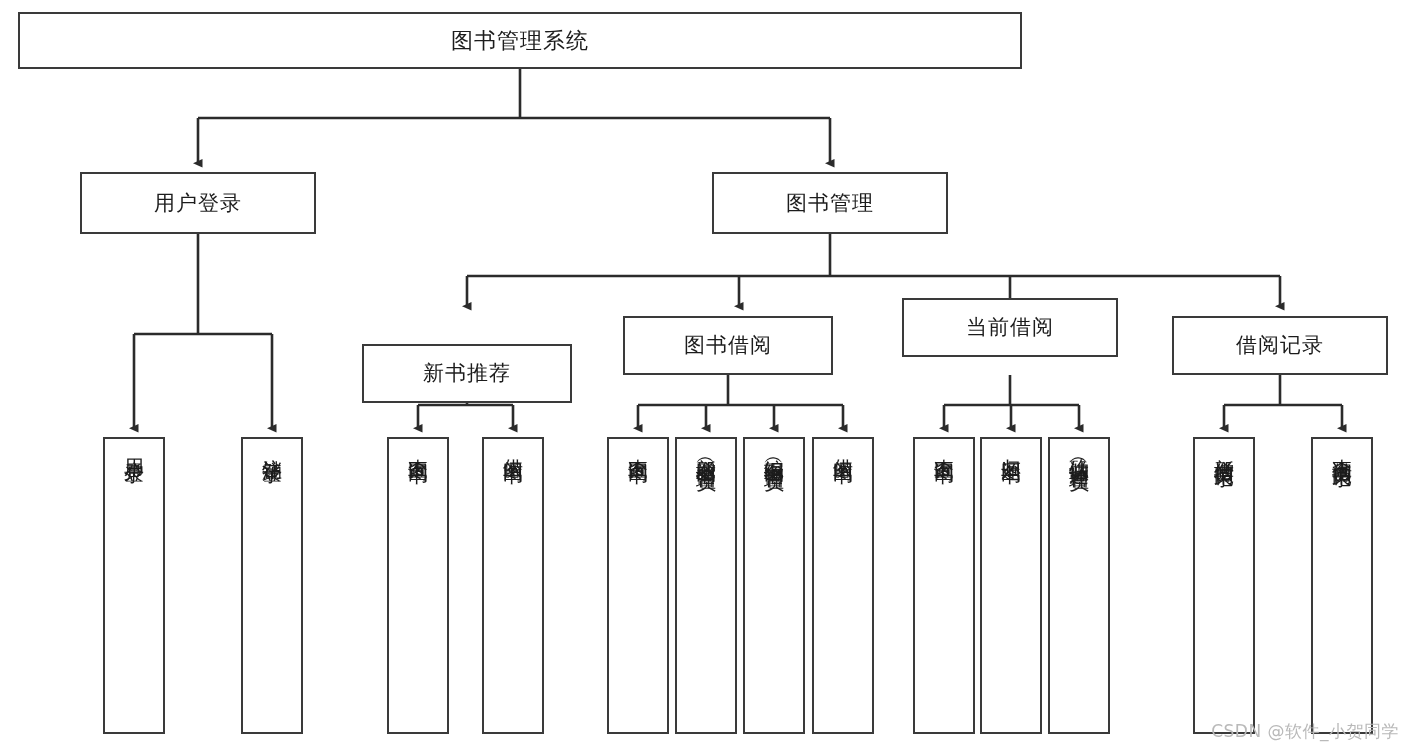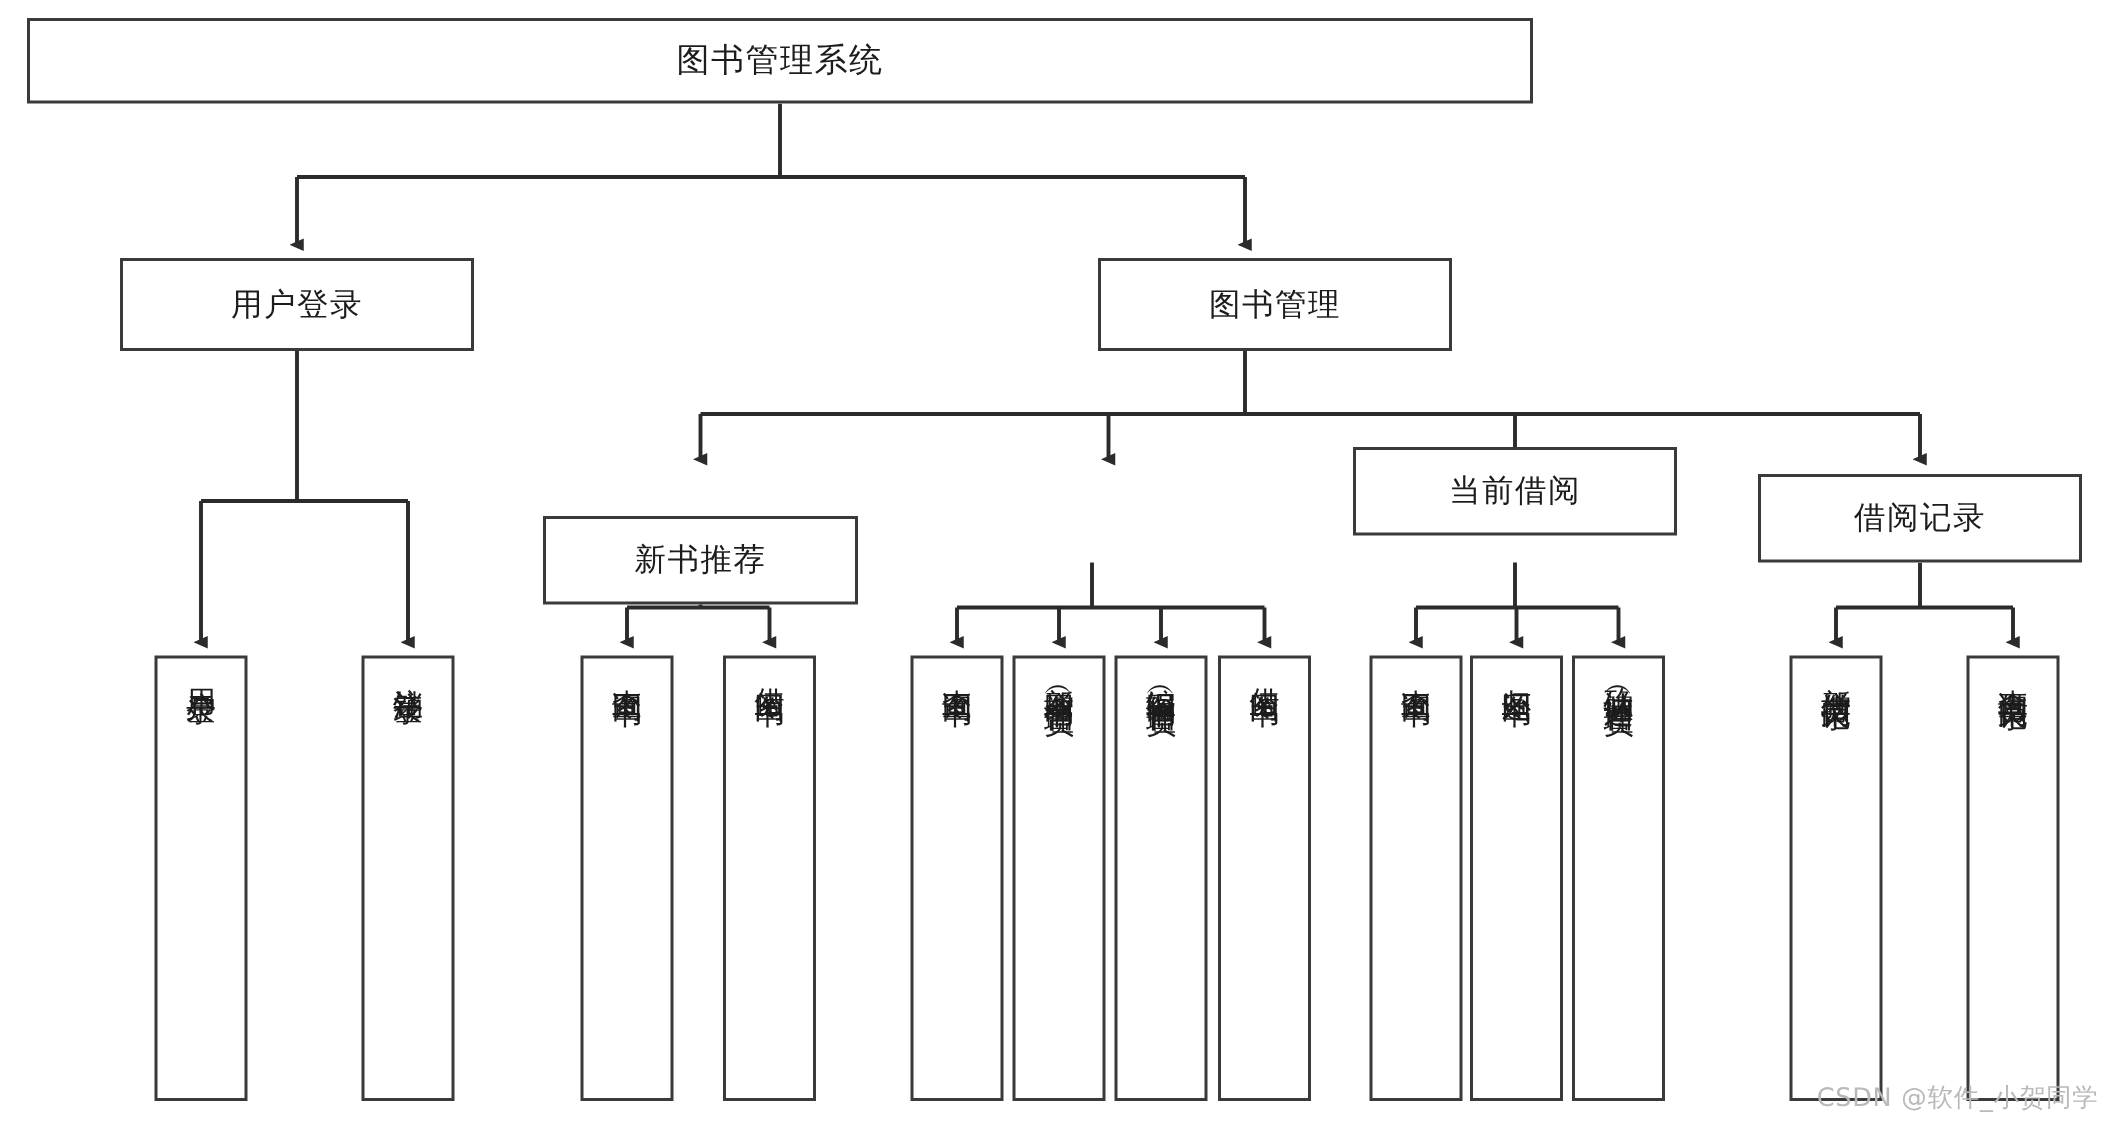--- a/index.html
+++ b/index.html
@@ -119,26 +119,29 @@
     </g>
   </svg>
 
   <div class="node root" style="left:18px;top:12px;width:1004px;height:57px;">
     <span class="lbl">图书管理系统</span>
   </div>
 
   <div class="node" style="left:80px;top:172px;width:236px;height:62px;">
     <span class="lbl">用户登录</span>
   </div>
-  <div class="node" style="left:732px;top:172px;width:236px;height:62px;">
+  <div class="node" style="left:712px;top:172px;width:236px;height:62px;">
     <span class="lbl">图书管理</span>
   </div>
 
   <div class="node" style="left:362px;top:316px;width:210px;height:59px;margin-top:28px;">
     <span class="lbl">新书推荐</span>
+  </div>
+  <div class="node" style="left:623px;top:316px;width:210px;height:59px;">
+    <span class="lbl">图书借阅</span>
   </div>
   <div class="node" style="left:902px;top:298px;width:216px;height:59px;">
     <span class="lbl">当前借阅</span>
   </div>
   <div class="node" style="left:1172px;top:316px;width:216px;height:59px;">
     <span class="lbl">借阅记录</span>
   </div>
 
   <div class="node leaf" style="left:103px;top:437px;width:62px;height:297px;">
     <span class="lbl">用户登录</span>

